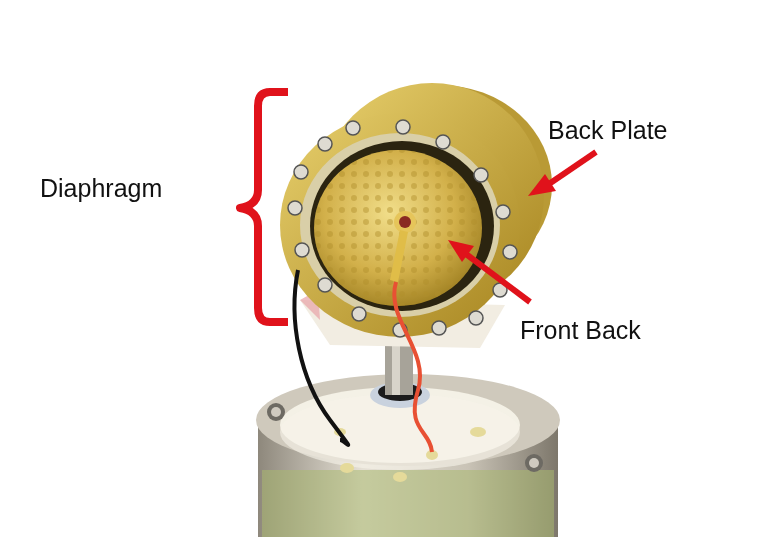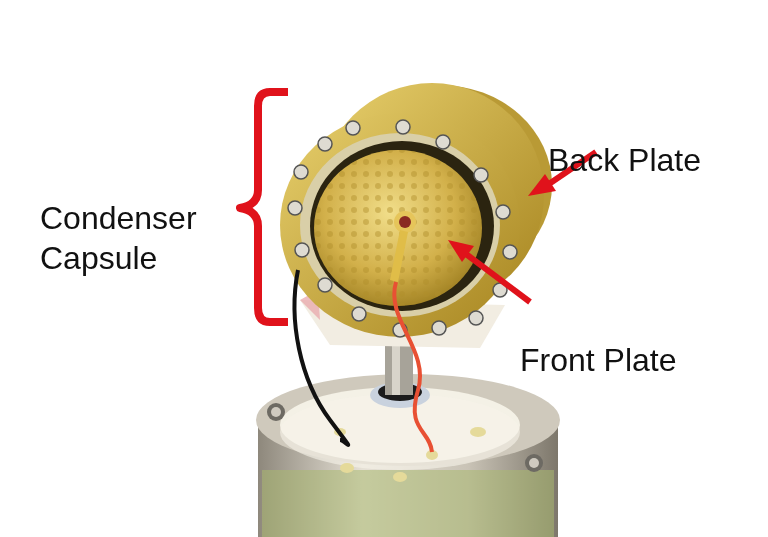--- a/index.html
+++ b/index.html
@@ -1,17 +1,17 @@
 <!DOCTYPE html>
 <html><head>
 <meta charset="utf-8">
 <style>
   html,body{margin:0;padding:0;background:#ffffff;}
   .stage{position:relative;width:768px;height:537px;overflow:hidden;background:#ffffff;font-family:"Liberation Sans",sans-serif;}
-  .label{position:absolute;color:#111;font-size:32px;line-height:40px;white-space:nowrap;margin-top:30px;}
+  .label{position:absolute;color:#111;font-size:25px;line-height:40px;white-space:nowrap;}
   svg{position:absolute;left:0;top:0;}
 </style>
 </head>
 <body>
 
 <div class="stage">
 
   <svg width="768" height="537" viewBox="0 0 768 537">
     <defs>
       <radialGradient id="brassGrad" cx="45%" cy="40%" r="65%">
@@ -112,17 +112,16 @@
       <line x1="596" y1="152" x2="546" y2="186" stroke="#e0121b" stroke-width="6"></line>
       <polygon points="528,196 545,174 556,191" fill="#e0121b"></polygon>
     </g>
 
     <g>
       <line x1="530" y1="302" x2="466" y2="254" stroke="#e0121b" stroke-width="6"></line>
       <polygon points="448,240 474,246 462,262" fill="#e0121b"></polygon>
     </g>
   </svg>
 
-  <div class="label" style="left:40px;top:168px;">Condenser</div>
-  <div class="label" style="left:40px;top:208px;">Capsule</div>
+  <div class="label" style="left:40px;top:168px;">Diaphragm</div>
   <div class="label" style="left:548px;top:110px;">Back Plate</div>
-  <div class="label" style="left:520px;top:310px;">Front Plate</div>
+  <div class="label" style="left:520px;top:310px;">Front Back</div>
 </div>
 
 </body></html>

